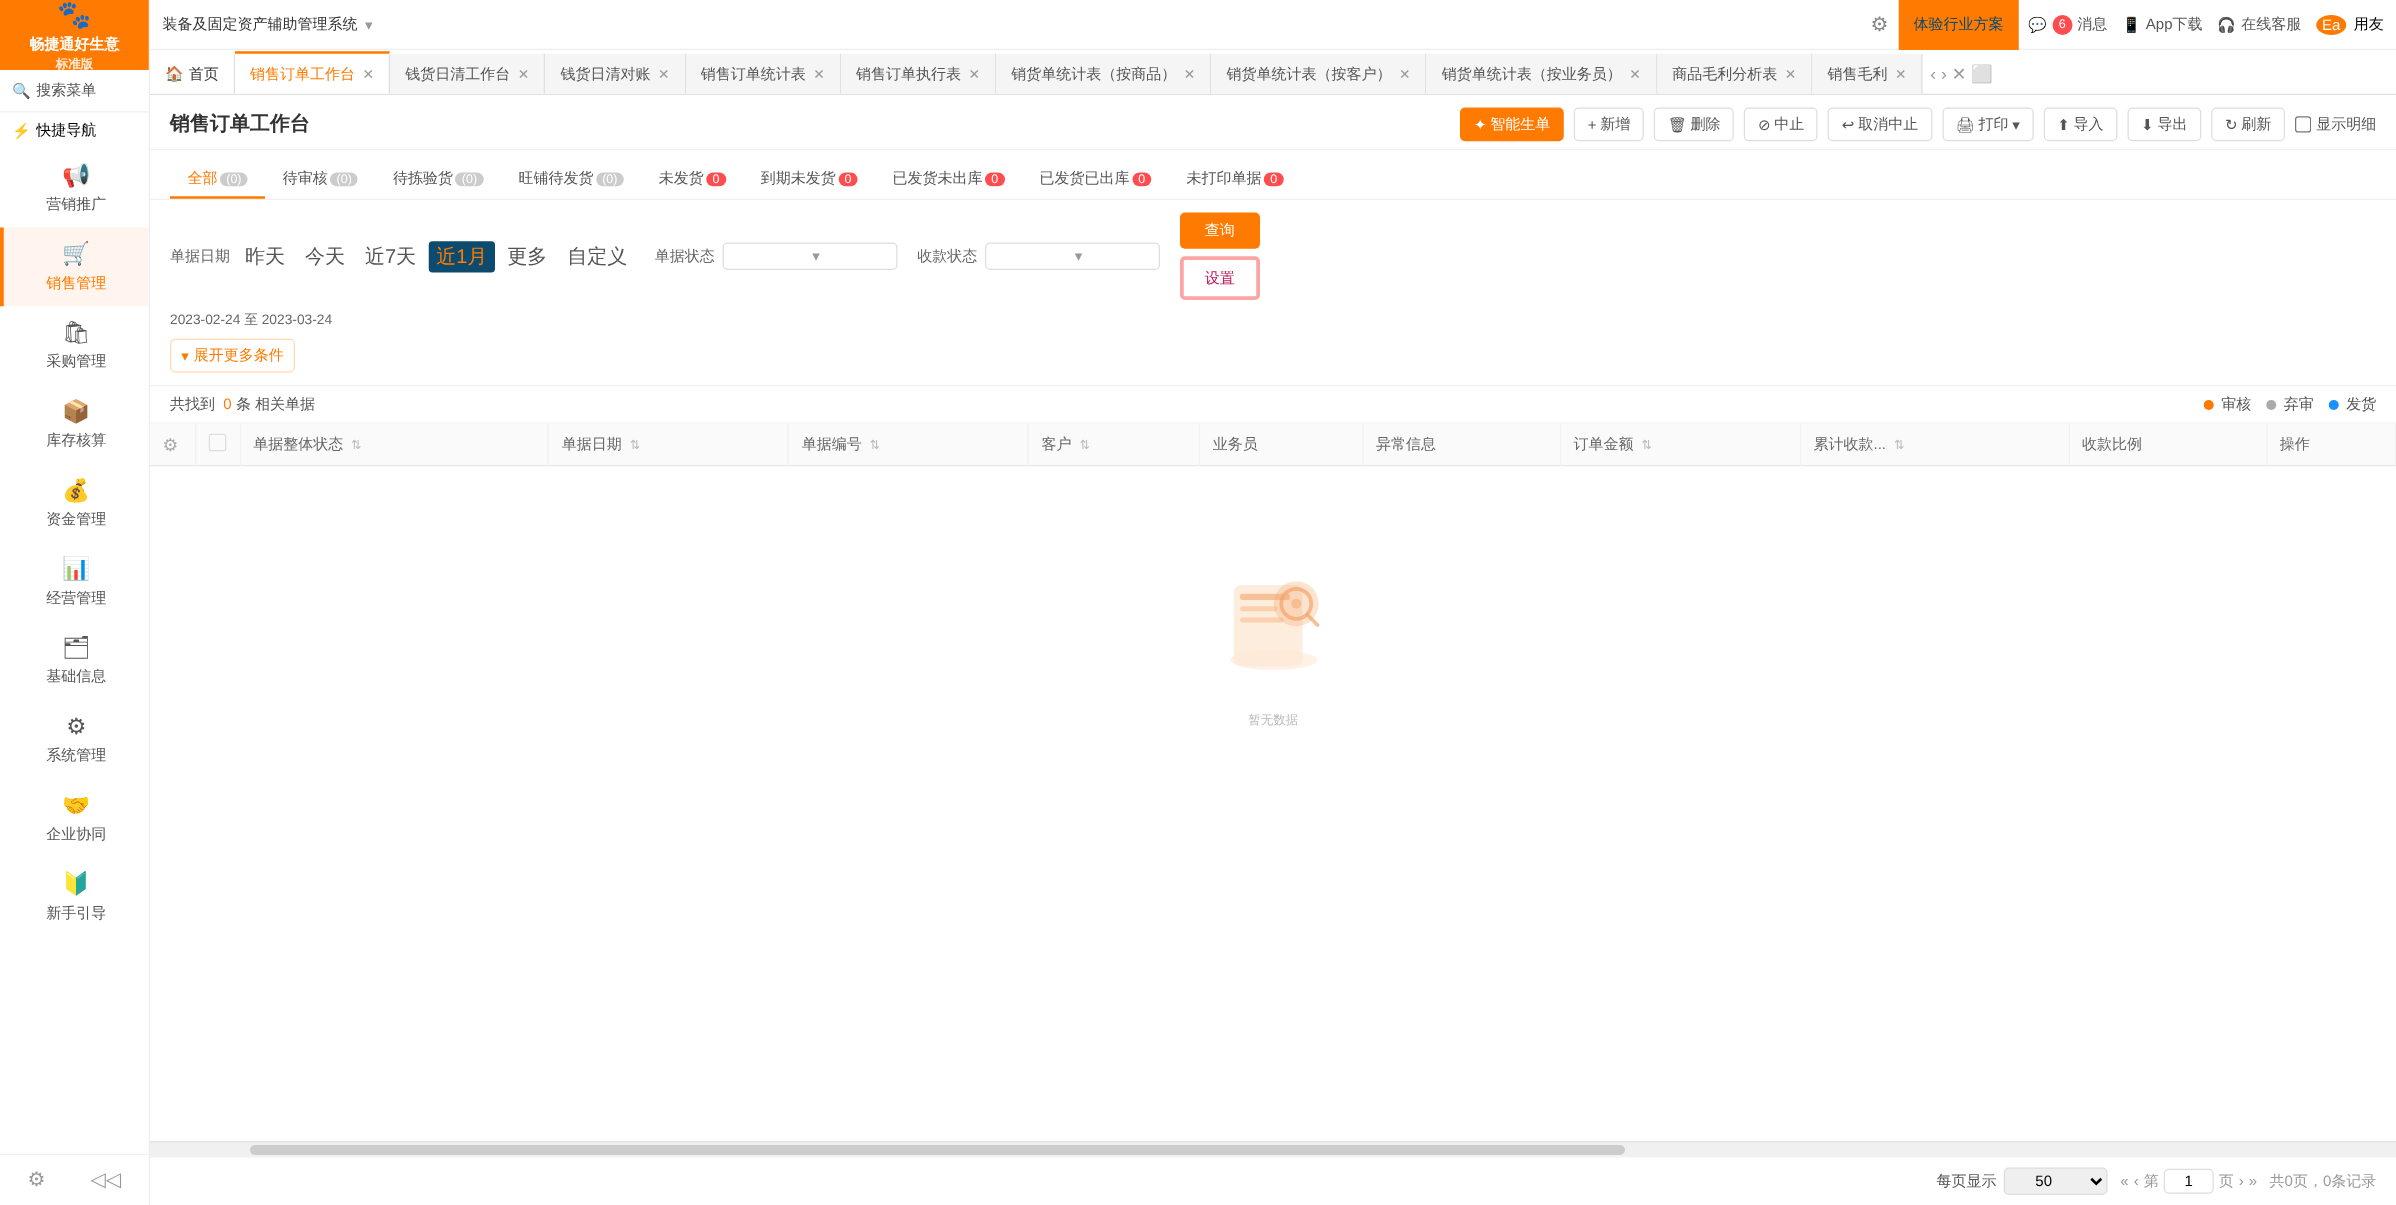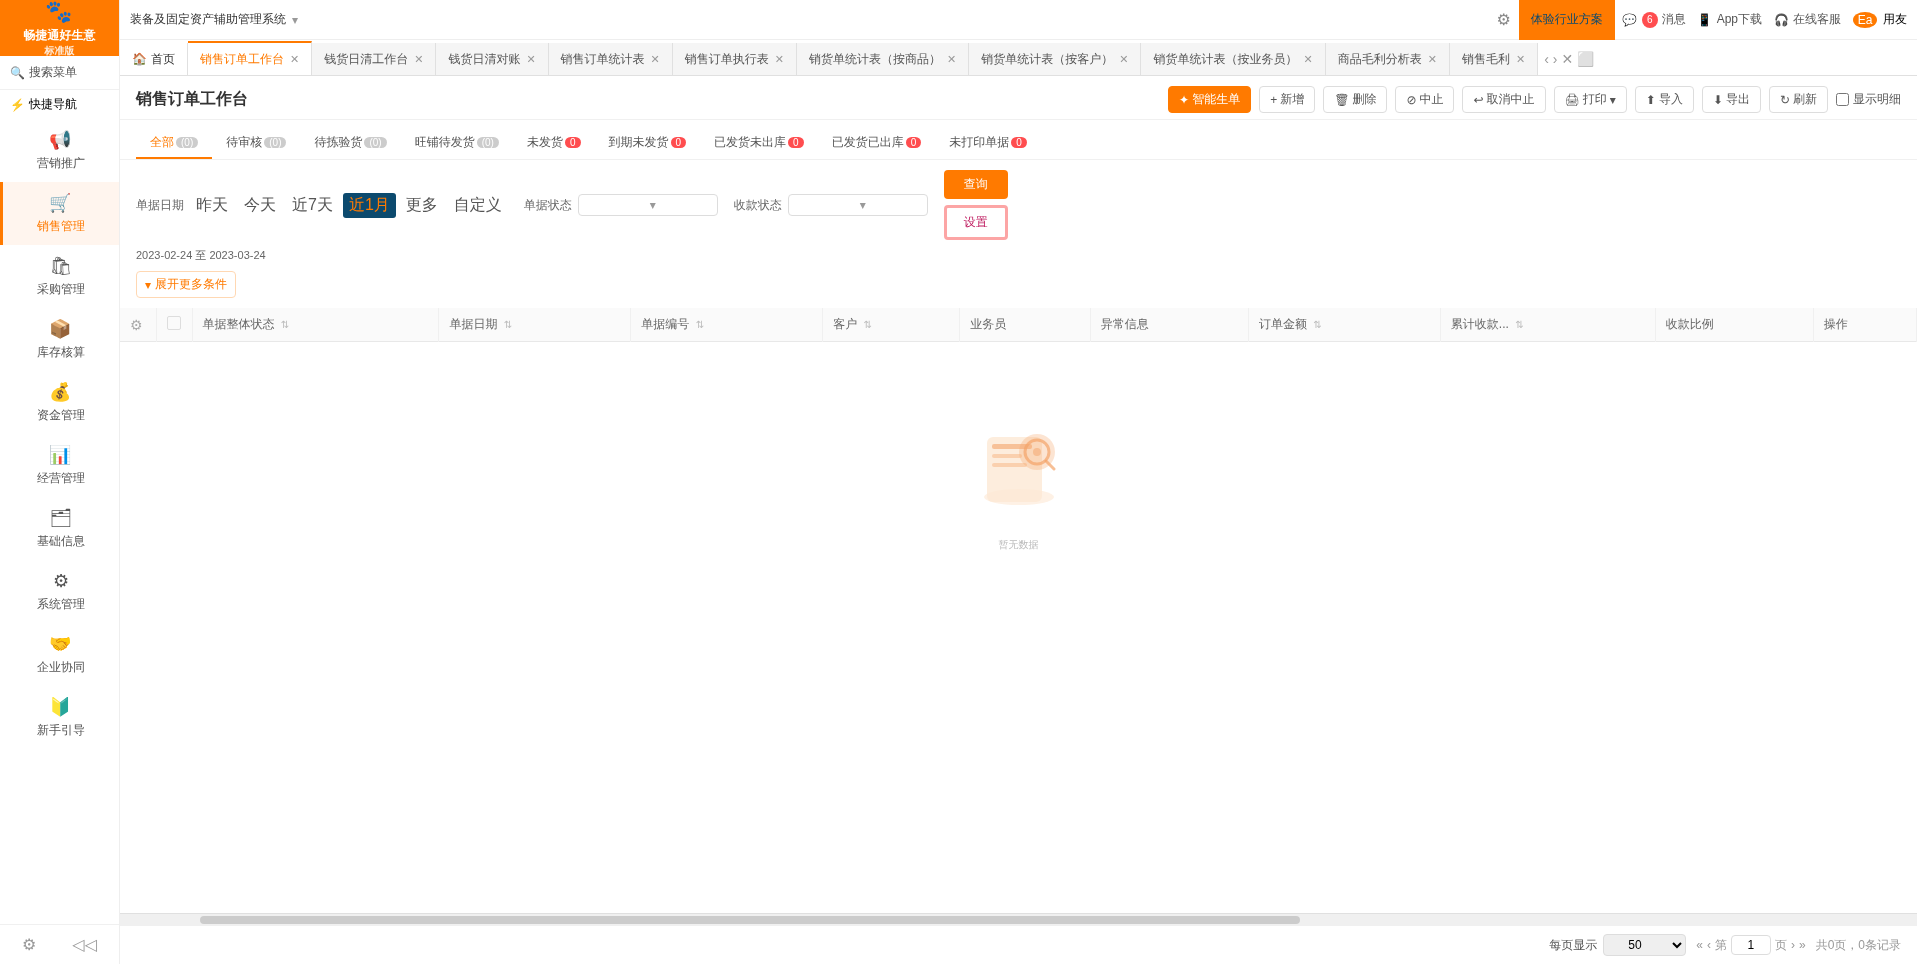--- a/index.html
+++ b/index.html
@@ -698,20 +698,42 @@
           <span class="date-range">2023-02-24 至 2023-03-24</span>
         </div>
         <div style="display:flex;align-items:center;">
           <button class="expand-btn">
             <span>▾</span>
             <span>展开更多条件</span>
           </button>
         </div>
       </div>
 
+      <div id="result-bar">
+        <div class="result-count">
+          <span>共找到</span>
+          &nbsp;<em>0</em>
+          <span>条</span>
+          <span>相关单据</span>
+        </div>
+        <div class="result-actions">
+          <div class="result-action-btn">
+            <span class="dot dot-orange"></span>
+            <span>审核</span>
+          </div>
+          <div class="result-action-btn">
+            <span class="dot dot-gray"></span>
+            <span>弃审</span>
+          </div>
+          <div class="result-action-btn">
+            <span class="dot dot-blue"></span>
+            <span>发货</span>
+          </div>
+        </div>
+      </div>
 
       <div id="data-table">
         <table>
           <thead>
             <tr>
               <th class="th-gear">
                 <span class="gear-symbol">⚙</span>
               </th>
               <th class="th-check">
                 <span class="checkbox-sym"></span>

